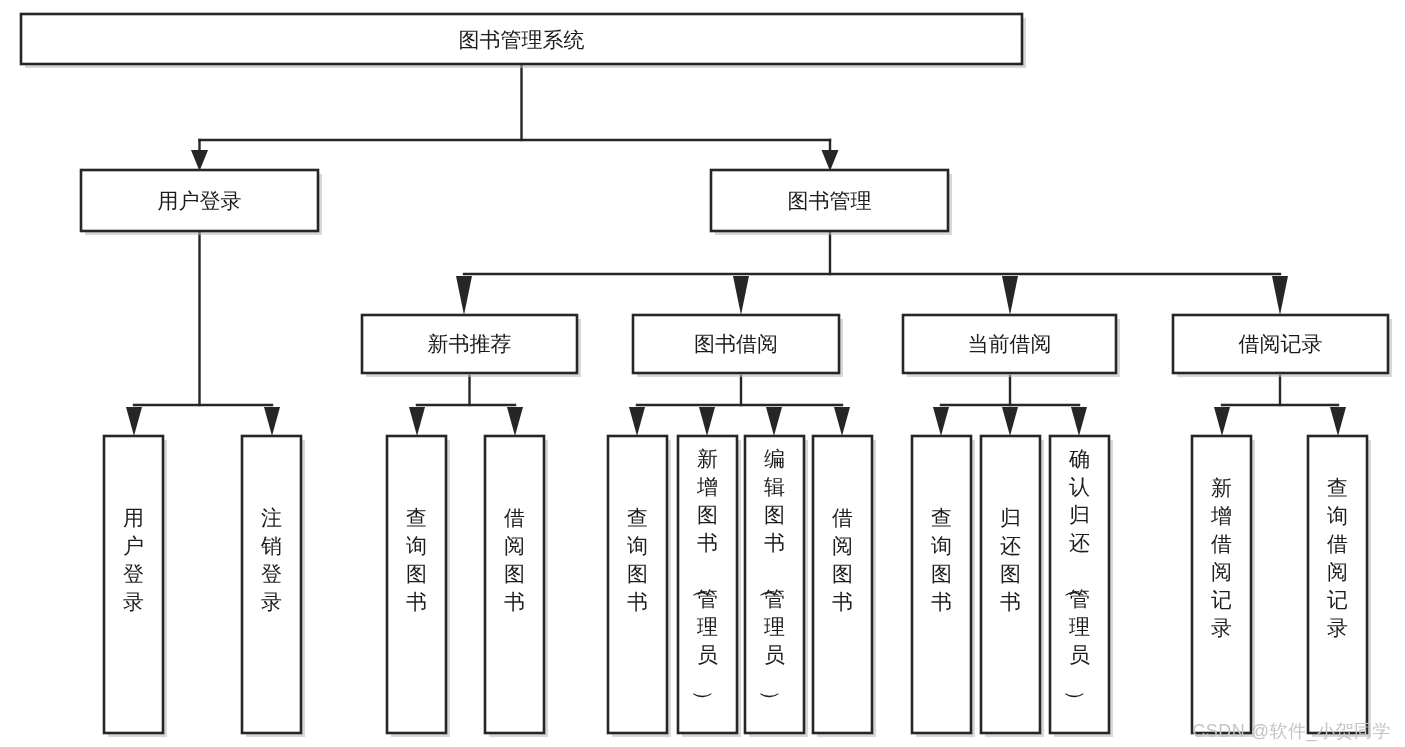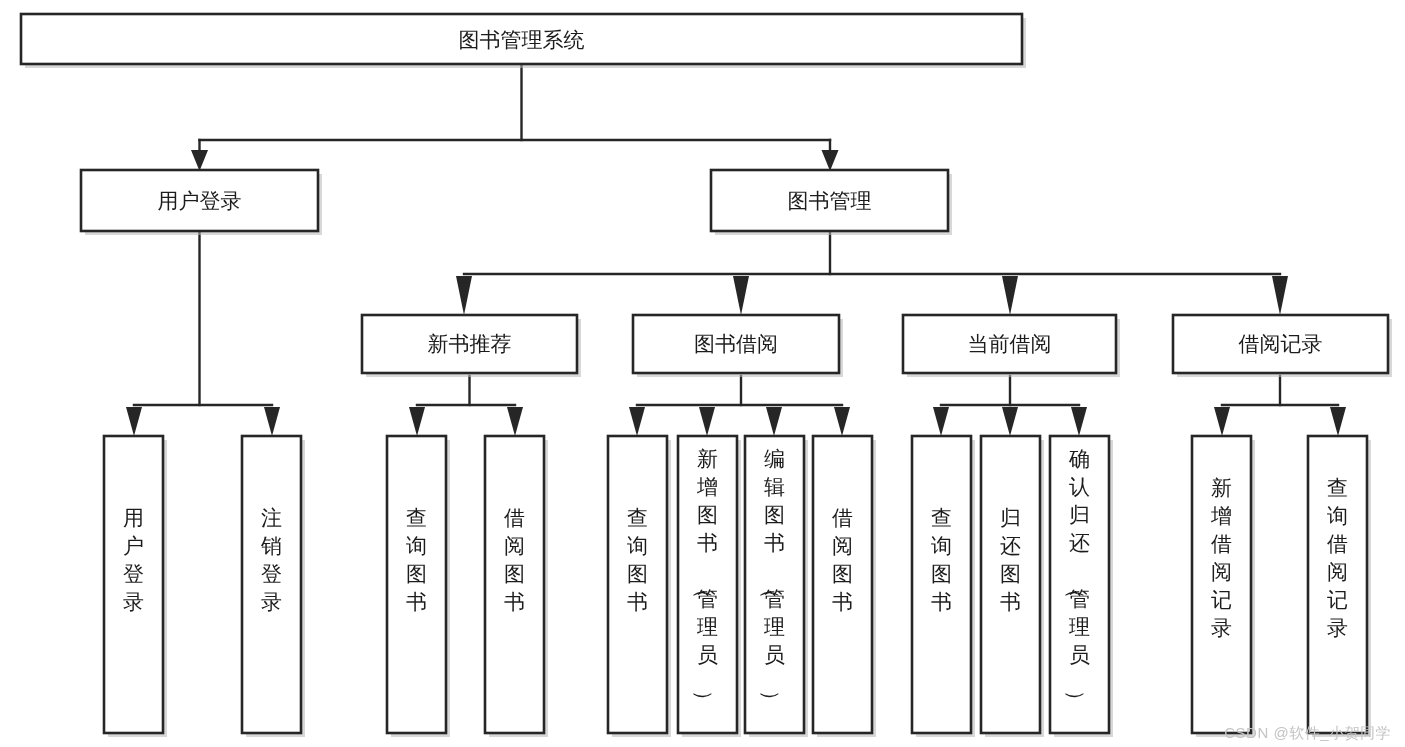--- a/index.html
+++ b/index.html
@@ -55,21 +55,21 @@
     font-family: "Liberation Sans", "DejaVu Sans", sans-serif;
     font-size: 21px;
     fill: #1c1c1c;
     text-anchor: middle;
   }
   .watermark {
     position: absolute;
     right: 14px;
     bottom: 4px;
     font-family: "Liberation Sans", "DejaVu Sans", sans-serif;
-    font-size: 15px;
+    font-size: 18px;
     color: #c4c4c4;
     letter-spacing: 0.5px;
     white-space: nowrap;
     user-select: none;
   }
 </style>
 </head>
 <body>
 
 <div id="diagram-root">

